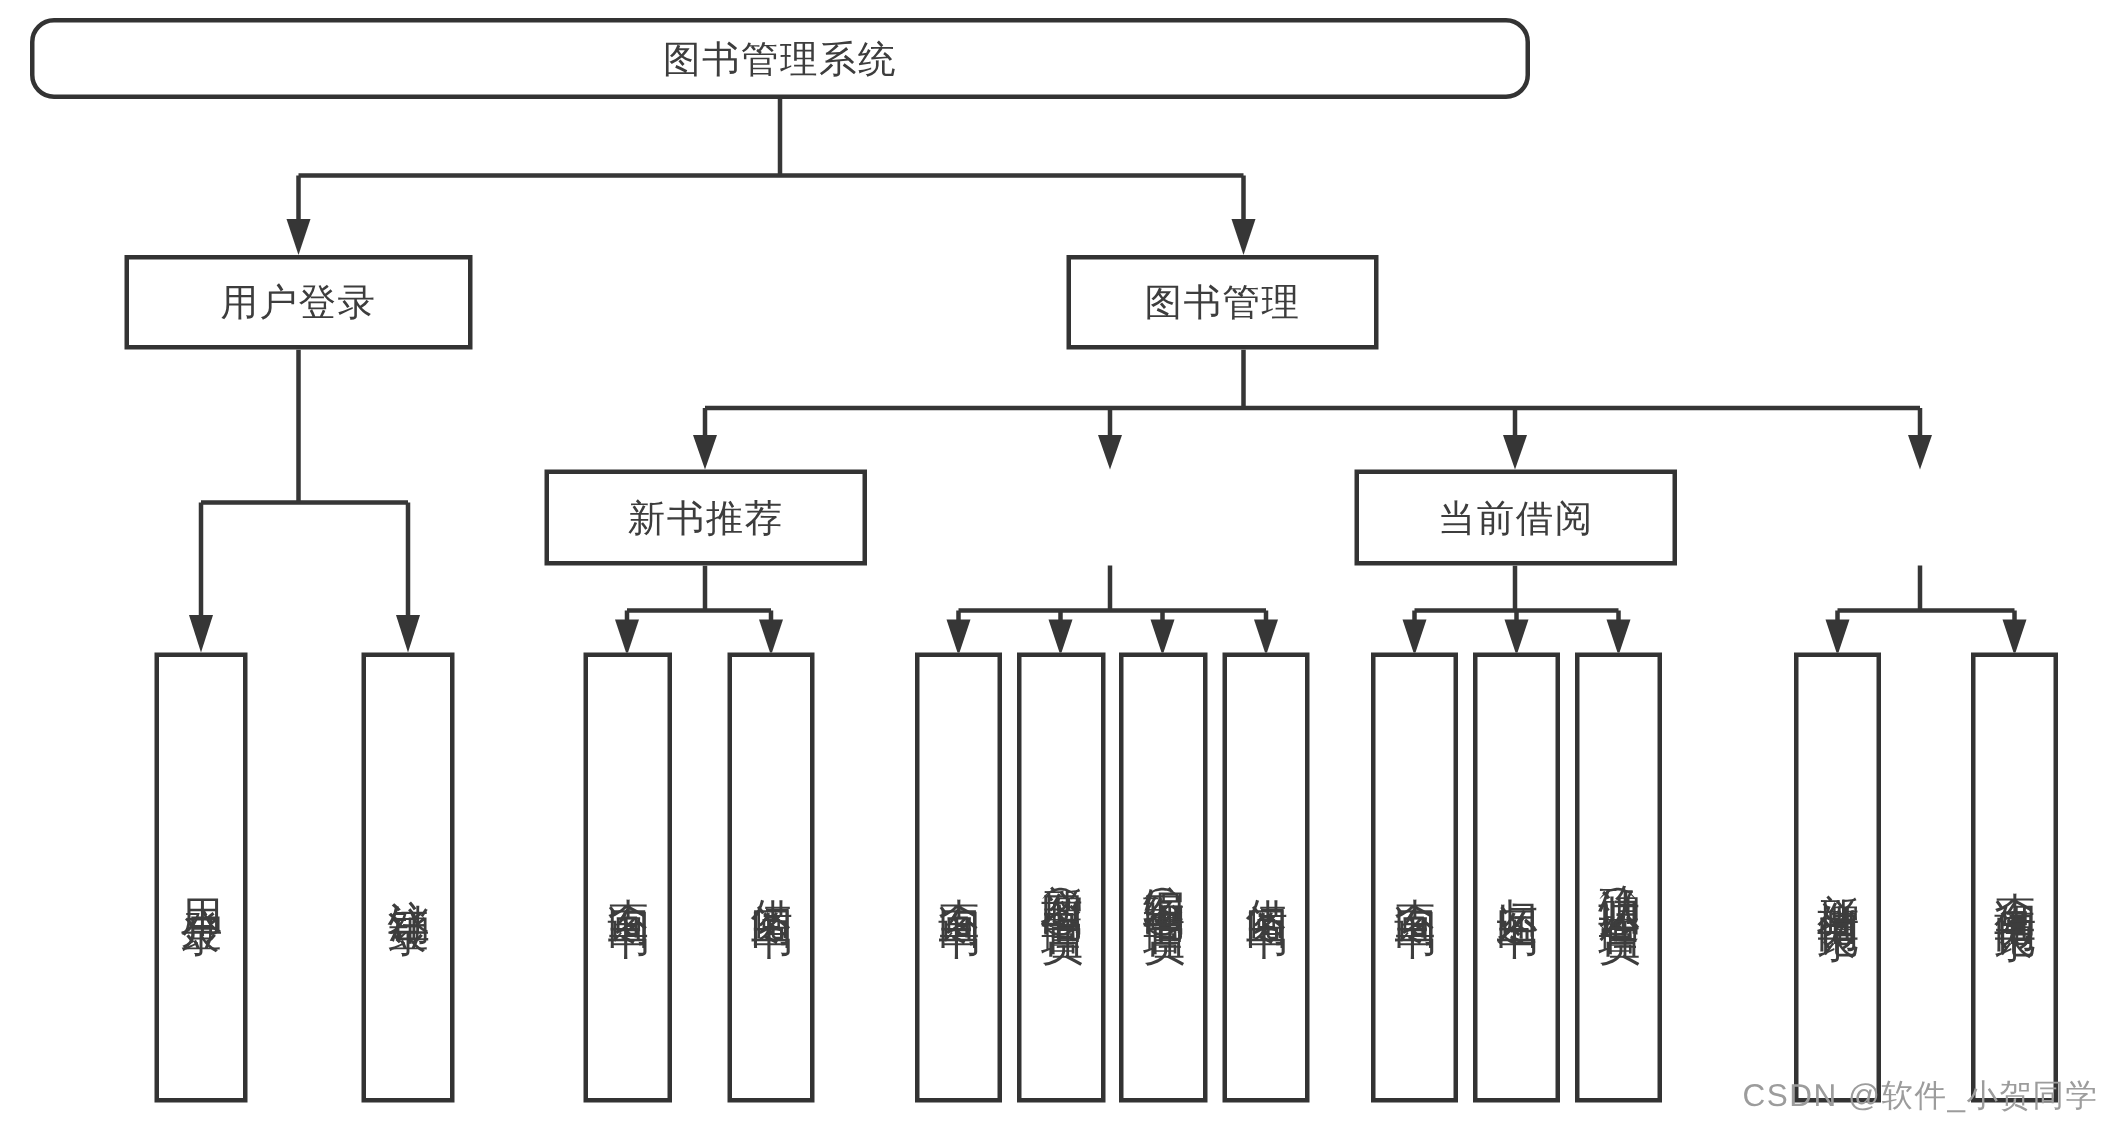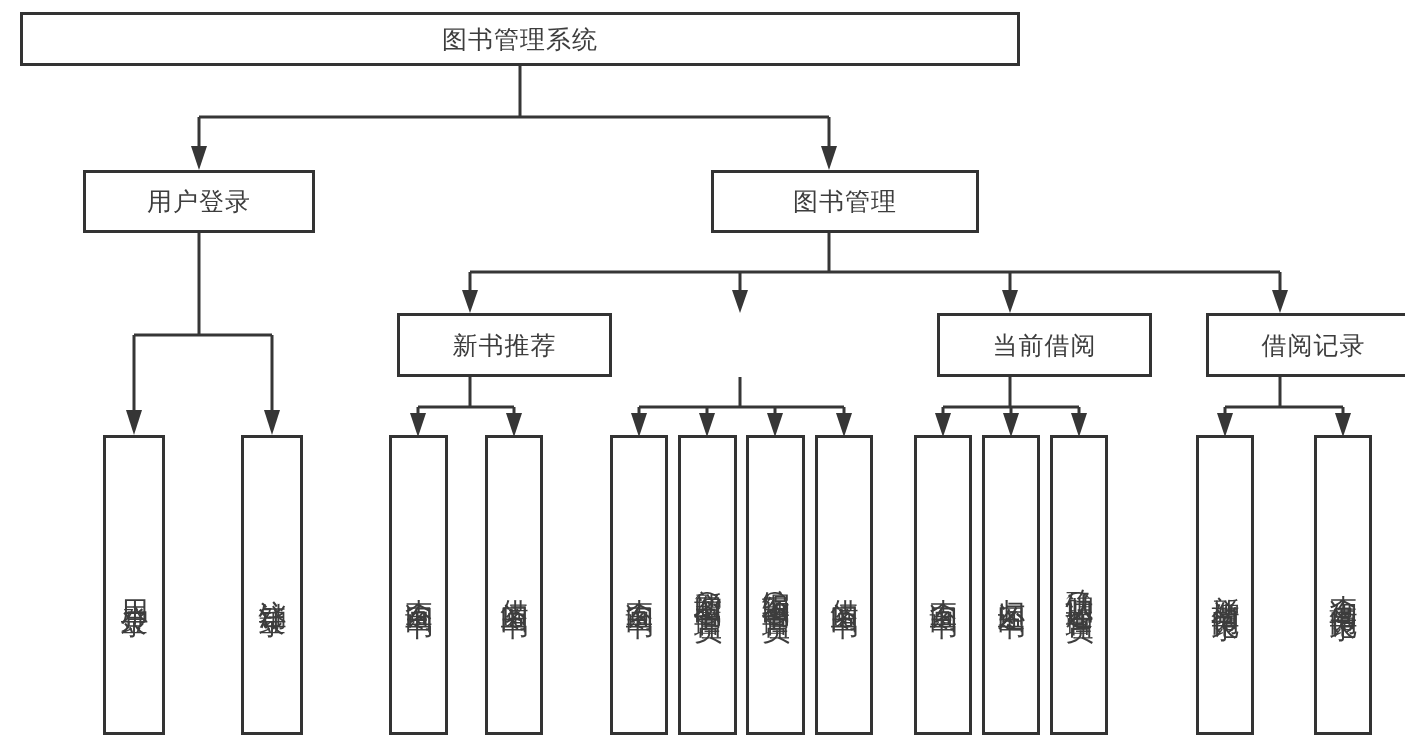--- a/index.html
+++ b/index.html
@@ -14,24 +14,24 @@
     position:absolute; box-sizing:border-box; background:#ffffff;
     border:3px solid #333333; color:#3d3d3d; z-index:1;
     display:flex; align-items:center; justify-content:center;
     text-align:center;
   }
   .hlabel { font-size:25px; letter-spacing:1px; white-space:nowrap; }
   .vtext {
     writing-mode:vertical-rl; text-orientation:mixed;
     font-size:28px; line-height:1; letter-spacing:4px;
   }
-  .lvl1 { left:20px;  top:12px;  width:1000px; height:54px; }
+  .lvl1 { left:20px;  top:12px;  width:1000px; height:54px;border-radius:16px; }
   .lvl2a{ left:83px;  top:170px; width:232px;  height:63px; }
-  .lvl2b{ left:711px; top:170px; width:268px;  height:63px; }
-  .lvl3 { top:313px; width:215px; height:64px;margin-left:34px; }
+  .lvl2b{ left:711px; top:170px; width:208px;  height:63px; }
+  .lvl3 { top:313px; width:215px; height:64px; }
   .s0 { left:363px; } .s1 { left:633px; } .s2 { left:903px;align-items:center; } .s3 { left:1172px; }
   .leaf { top:435px; height:300px; }
   .lg0 { left:103px;  width:62px; } .lg1 { left:241px;  width:62px; }
   .a0  { left:389px;  width:59px; } .a1  { left:485px;  width:58px; }
   .b0  { left:610px;  width:58px; } .b1  { left:678px;  width:59px; }
   .b2  { left:746px;  width:59px; } .b3  { left:815px;  width:58px; }
   .c0  { left:914px;  width:58px; } .c1  { left:982px;  width:58px; }
   .c2  { left:1050px; width:58px; }
   .d0  { left:1196px; width:58px; } .d1  { left:1314px; width:58px; }
   .watermark {
@@ -90,23 +90,20 @@
   <div class="box lvl2b">
     <span class="hlabel">图书管理</span>
   </div>
 
   <div class="box lvl3 s0">
     <span class="hlabel">新书推荐</span>
   </div>
   <div class="box lvl3 s2">
     <span class="hlabel">当前借阅</span>
   </div>
-  <div class="box lvl3 s3">
-    <span class="hlabel">借阅记录</span>
-  </div>
 
   <div class="box leaf lg0">
     <span class="vtext">用户登录</span>
   </div>
   <div class="box leaf lg1">
     <span class="vtext">注销登录</span>
   </div>
 
   <div class="box leaf a0">
     <span class="vtext">查询图书</span>
@@ -138,14 +135,15 @@
     <span class="vtext">确认归还（管理员）</span>
   </div>
 
   <div class="box leaf d0">
     <span class="vtext">新增借阅记录</span>
   </div>
   <div class="box leaf d1">
     <span class="vtext">查询借阅记录</span>
   </div>
 
+  <div class="watermark">CSDN @软件_小贺同学</div>
 
 </div>
 
 </body></html>

